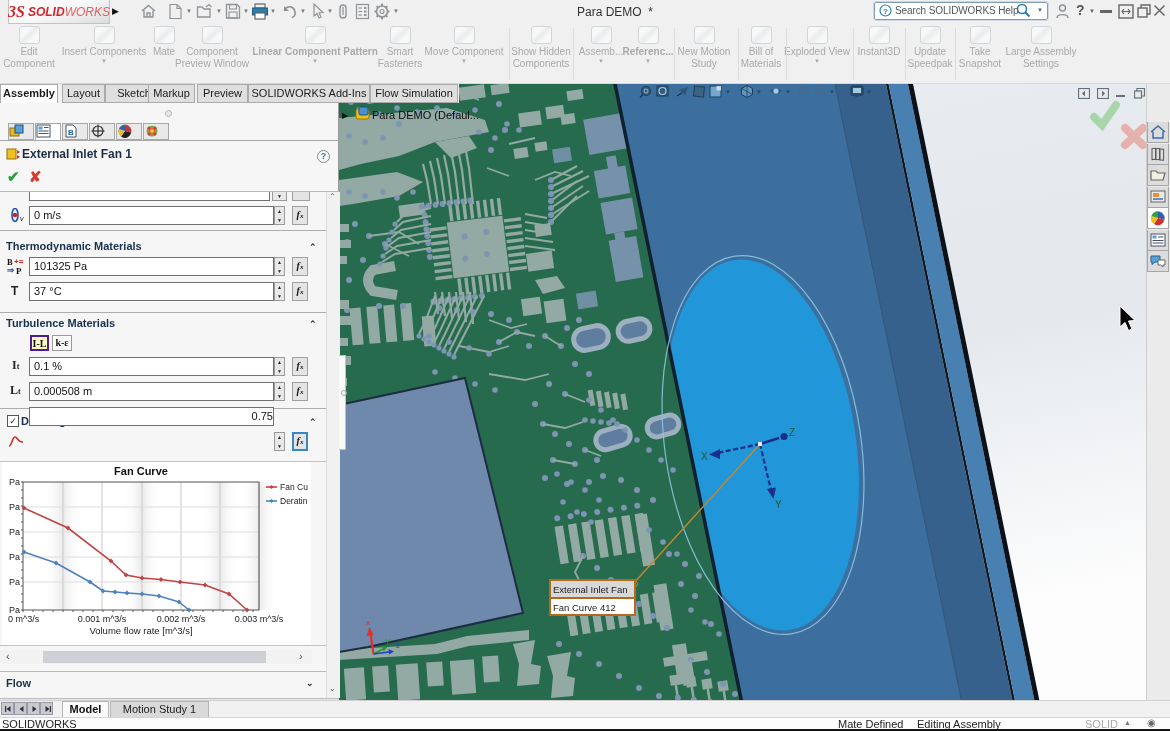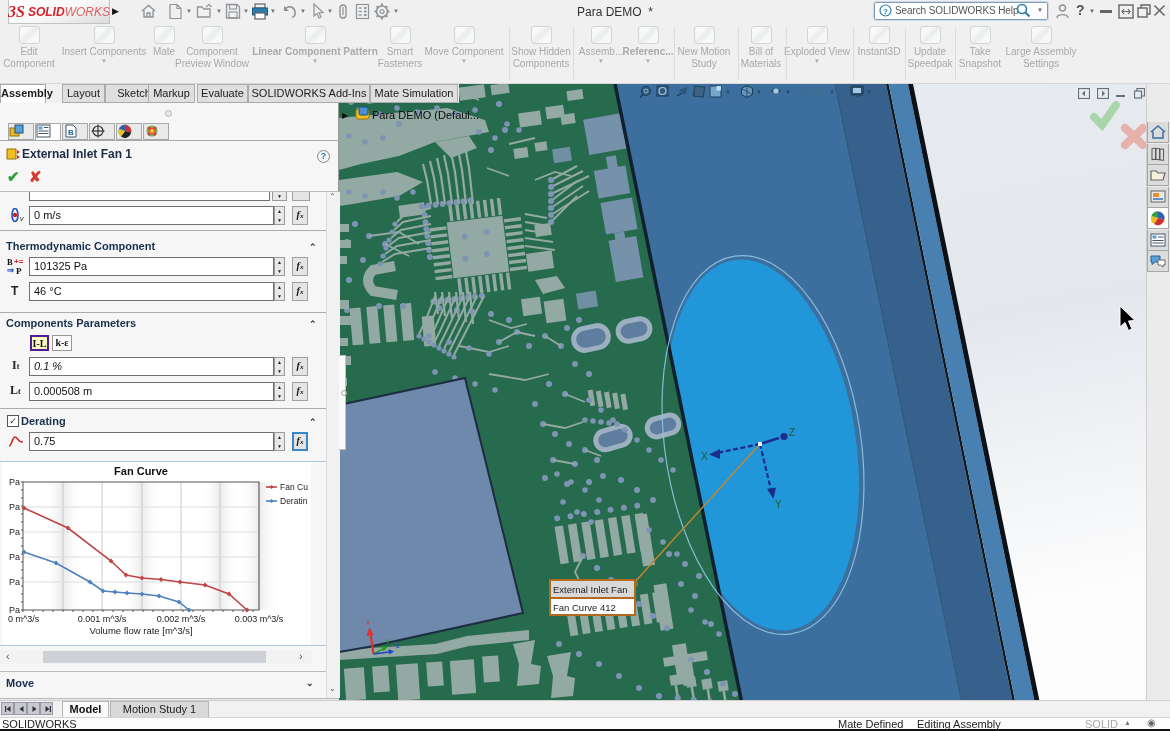--- a/index.html
+++ b/index.html
@@ -651,27 +651,27 @@
 <div class="rbtn" style="left:995px;width:92px;z-index:2;"><span class="ricon"></span>Large Assembly<br>Settings</div>
 <div class="rsep" style="left:509px;z-index:2;"></div>
 <div class="rsep" style="left:573px;z-index:2;"></div>
 <div class="rsep" style="left:674px;z-index:2;"></div>
 <div class="rsep" style="left:738px;z-index:2;"></div>
 <div class="rsep" style="left:786px;z-index:2;"></div>
 <div class="rsep" style="left:853px;z-index:2;"></div>
 <div class="rsep" style="left:905px;z-index:2;"></div>
 <div class="rsep" style="left:955px;z-index:2;"></div>
 <div class="abs" style="left:0;top:84px;width:459px;height:19px;background:#f0f0f1;z-index:5;"></div>
-<div class="ctab active" style="left:0px;width:46px;">Assembly</div>
+<div class="ctab active" style="left:0px;width:58px;">Assembly</div>
 <div class="ctab" style="left:62px;width:43px;">Layout</div>
 <div class="ctab" style="left:105px;width:58px;">Sketch</div>
 <div class="ctab" style="left:148px;width:47px;">Markup</div>
-<div class="ctab" style="left:197px;width:51px;">Evaluate</div>
+<div class="ctab" style="left:197px;width:51px;">Preview</div>
 <div class="ctab" style="left:248px;width:122px;">SOLIDWORKS Add-Ins</div>
-<div class="ctab" style="left:370px;width:88px;">Mate Simulation</div>
+<div class="ctab" style="left:370px;width:88px;">Flow Simulation</div>
 <div class="abs pnl" style="left:0;top:103px;width:339px;height:597px;background:#f6f6f6;border-right:1px solid #9a9a9a;box-sizing:border-box;"></div>
 <div class="abs pnl" style="left:165px;top:110px;width:5px;height:5px;border:1px solid #b5b5b5;border-radius:50%;background:#e8e8e8;"></div>
 <div class="abs pnl" style="left:8px;top:123px;width:26px;height:17px;background:#e9e9e9;border:1px solid #a8a8a8;box-sizing:border-box;text-align:center;padding-top:1px;">
     <svg class="abs" style="left:0px;top:0px;z-index:2;" width="16" height="14" viewBox="0 0 16 14">
       <rect x="1" y="4" width="9" height="8" fill="#e8b820" stroke="#907010" stroke-width="1"></rect>
       <rect x="6" y="1" width="8" height="8" fill="#58a0d8" stroke="#1a5080" stroke-width="1"></rect>
     </svg>
   </div>
 <div class="abs pnl" style="left:35px;top:123px;width:26px;height:18px;background:#ffffff;border:1px solid #a8a8a8;border-bottom:none;box-sizing:border-box;text-align:center;padding-top:1px;">
     <svg class="abs" style="left:0px;top:0px;z-index:2;" width="16" height="14" viewBox="0 0 16 14">
@@ -736,65 +736,65 @@
     <i style="top:1px;">▲</i>
     <i style="bottom:1px;">▼</i>
   </div>
 <div class="abs fx" style="top:206px;">f<span style="font-size:7px;">x</span></div>
 <svg class="abs" style="left:7px;top:208px;z-index:11;" width="18" height="15" viewBox="0 0 18 15">
     <ellipse cx="8" cy="7" rx="3" ry="6.5" fill="none" stroke="#2050c0" stroke-width="1.6"></ellipse>
     <circle cx="8" cy="7" r="2.2" fill="#d02020"></circle>
     <text x="13" y="13" font-size="7" fill="#111" font-style="italic">v</text>
   </svg>
 <div class="abs sep" style="top:230px;"></div>
-<div class="abs ghdr" style="top:240px;">Thermodynamic Component</div>
+<div class="abs ghdr" style="top:240px;">Thermodynamic Materials</div>
 <div class="abs chev" style="left:309px;top:242px;">⌃</div>
 <div class="abs inp" style="top:257px;">101325 Pa</div>
 <div class="abs spin" style="top:257px;">
     <i style="top:1px;">▲</i>
     <i style="bottom:1px;">▼</i>
   </div>
 <div class="abs fx" style="top:257px;">f<span style="font-size:7px;">x</span></div>
 <svg class="abs" style="left:7px;top:257px;z-index:11;" width="20" height="17" viewBox="0 0 20 17">
     <text x="0" y="8" font-size="8.5" fill="#111" font-weight="bold" font-family="Liberation Serif">B</text>
     <text x="7" y="7" font-size="8" fill="#d02020" font-weight="bold">+=</text>
     <text x="0" y="16" font-size="8.5" fill="#2050c0" font-weight="bold">⇒</text>
     <text x="9" y="16.5" font-size="9" fill="#111" font-weight="bold" font-family="Liberation Serif">P</text>
   </svg>
-<div class="abs inp" style="top:282px;">46 °C</div>
+<div class="abs inp" style="top:282px;">37 °C</div>
 <div class="abs spin" style="top:282px;">
     <i style="top:1px;">▲</i>
     <i style="bottom:1px;">▼</i>
   </div>
 <div class="abs fx" style="top:282px;">f<span style="font-size:7px;">x</span></div>
 <div class="abs pnl" style="left:11px;top:284px;font-size:12px;font-weight:bold;color:#222;">T</div>
 <div class="abs sep" style="top:312px;"></div>
-<div class="abs ghdr" style="top:317px;">Components Parameters</div>
+<div class="abs ghdr" style="top:317px;">Turbulence Materials</div>
 <div class="abs chev" style="left:309px;top:319px;">⌃</div>
 <div class="abs pnl" style="left:30px;top:335px;width:19px;height:16px;background:#fef9c3;border:2px solid #4c1d95;box-sizing:border-box;font-size:10px;font-weight:bold;text-align:center;line-height:14px;color:#111;font-family:'Liberation Serif',serif;">I-L</div>
 <div class="abs pnl" style="left:52px;top:335px;width:20px;height:16px;background:#fdfdfd;border:1px solid #999;box-sizing:border-box;font-size:10px;font-weight:bold;text-align:center;line-height:14px;color:#111;font-family:'Liberation Serif',serif;">k-ε</div>
-<div class="abs inp" style="top:357px;font-style:italic;">0.1 %</div>
+<div class="abs inp" style="top:357px;">0.1 %</div>
 <div class="abs spin" style="top:357px;">
     <i style="top:1px;">▲</i>
     <i style="bottom:1px;">▼</i>
   </div>
 <div class="abs fx" style="top:357px;">f<span style="font-size:7px;">x</span></div>
 <div class="abs pnl" style="left:12px;top:358px;font-size:12px;font-weight:bold;color:#222;font-family:'Liberation Serif',serif;">I<span style="font-size:8px;">t</span></div>
 <div class="abs inp" style="top:382px;">0.000508 m</div>
 <div class="abs spin" style="top:382px;">
     <i style="top:1px;">▲</i>
     <i style="bottom:1px;">▼</i>
   </div>
 <div class="abs fx" style="top:382px;">f<span style="font-size:7px;">x</span></div>
 <div class="abs pnl" style="left:10px;top:383px;font-size:12px;font-weight:bold;color:#222;font-family:'Liberation Serif',serif;">L<span style="font-size:8px;">t</span></div>
 <div class="abs sep" style="top:408px;"></div>
 <div class="abs pnl" style="left:7px;top:415px;width:10px;height:10px;background:#fff;border:1px solid #555;font-size:9px;line-height:10px;text-align:center;color:#222;">✓</div>
 <div class="abs ghdr" style="left:21px;top:415px;">Derating</div>
 <div class="abs chev" style="left:309px;top:417px;">⌃</div>
-<div class="abs inp" style="top:432px;">0.75</div>
+<div class="abs inp" style="top:407px;text-align:right;">0.75</div>
 <div class="abs spin" style="top:432px;">
     <i style="top:1px;">▲</i>
     <i style="bottom:1px;">▼</i>
   </div>
 <div class="abs fx" style="top:432px;border:2px solid #3a87c8;line-height:14px;">f<span style="font-size:7px;">x</span></div>
 <svg class="abs" style="left:8px;top:434px;z-index:11;" width="16" height="15" viewBox="0 0 16 15">
     <path d="M1 12 C4 12,4 3,7 3 C10 3,9 8,15 8" fill="none" stroke="#d42b20" stroke-width="1.6"></path>
   </svg>
 <div class="abs pnl" style="left:0px;top:461px;width:339px;height:1px;background:#aac8e4;"></div>
 <div class="abs pnl" style="left:2px;top:462px;width:309px;height:183px;background:#fff;"></div>
@@ -903,21 +903,21 @@
     <text x="280" y="28" font-size="8.5" fill="#222" font-family="Liberation Sans">Fan Cu</text>
     <line x1="266" y1="39" x2="277" y2="39" stroke="#4f81bd" stroke-width="1.6"></line>
     <rect x="270" y="37.5" width="3" height="3" fill="#4f81bd" transform="rotate(45 271.5 39)"></rect>
     <text x="280" y="42" font-size="8.5" fill="#222" font-family="Liberation Sans">Deratin</text>
   </svg>
 <div class="abs pnl" style="left:0px;top:650px;width:312px;height:14px;background:#f2f2f2;"></div>
 <div class="abs pnl" style="left:43px;top:651px;width:223px;height:12px;background:#cdd0d4;"></div>
 <div class="abs pnl" style="left:6px;top:650px;font-size:11px;color:#555;">‹</div>
 <div class="abs pnl" style="left:299px;top:650px;font-size:11px;color:#555;">›</div>
 <div class="abs pnl" style="left:0px;top:671px;width:339px;height:1px;background:#b9b9b9;"></div>
-<div class="abs ghdr" style="top:677px;">Move</div>
+<div class="abs ghdr" style="top:677px;">Flow</div>
 <div class="abs pnl" style="left:306px;top:678px;font-size:9px;color:#333;font-weight:bold;">⌄</div>
 <div class="abs pnl" style="left:326px;top:192px;width:13px;height:506px;background:#f1f1f1;border-left:1px solid #dcdcdc;"></div>
 <div class="abs pnl" style="left:329px;top:192px;font-size:8px;color:#555;">⌃</div>
 <div class="abs pnl" style="left:329px;top:684px;font-size:8px;color:#555;">⌄</div>
 <div class="abs pnl" style="left:0px;top:698px;width:339px;height:2px;background:#e8e8e8;border-top:1px solid #bbb;"></div>
 <div class="abs" style="left:339px;top:355px;width:7px;height:95px;background:#fafafa;border:1px solid #c0c0c0;border-left:none;box-sizing:border-box;z-index:12;"></div>
 <div class="abs" style="left:341px;top:390px;width:4px;height:4px;border:1px solid #aaa;border-radius:50%;z-index:12;"></div>
 <svg class="abs" style="left:1078px;top:88px;z-index:8;" width="12" height="11" viewBox="0 0 12 11">
     <rect x="0.5" y="0.5" width="11" height="10" fill="none" stroke="#667078" stroke-width="1.2"></rect>
     <path d="M7 2.5 L4 5.5 L7 8.5 Z" fill="#667078"></path>

